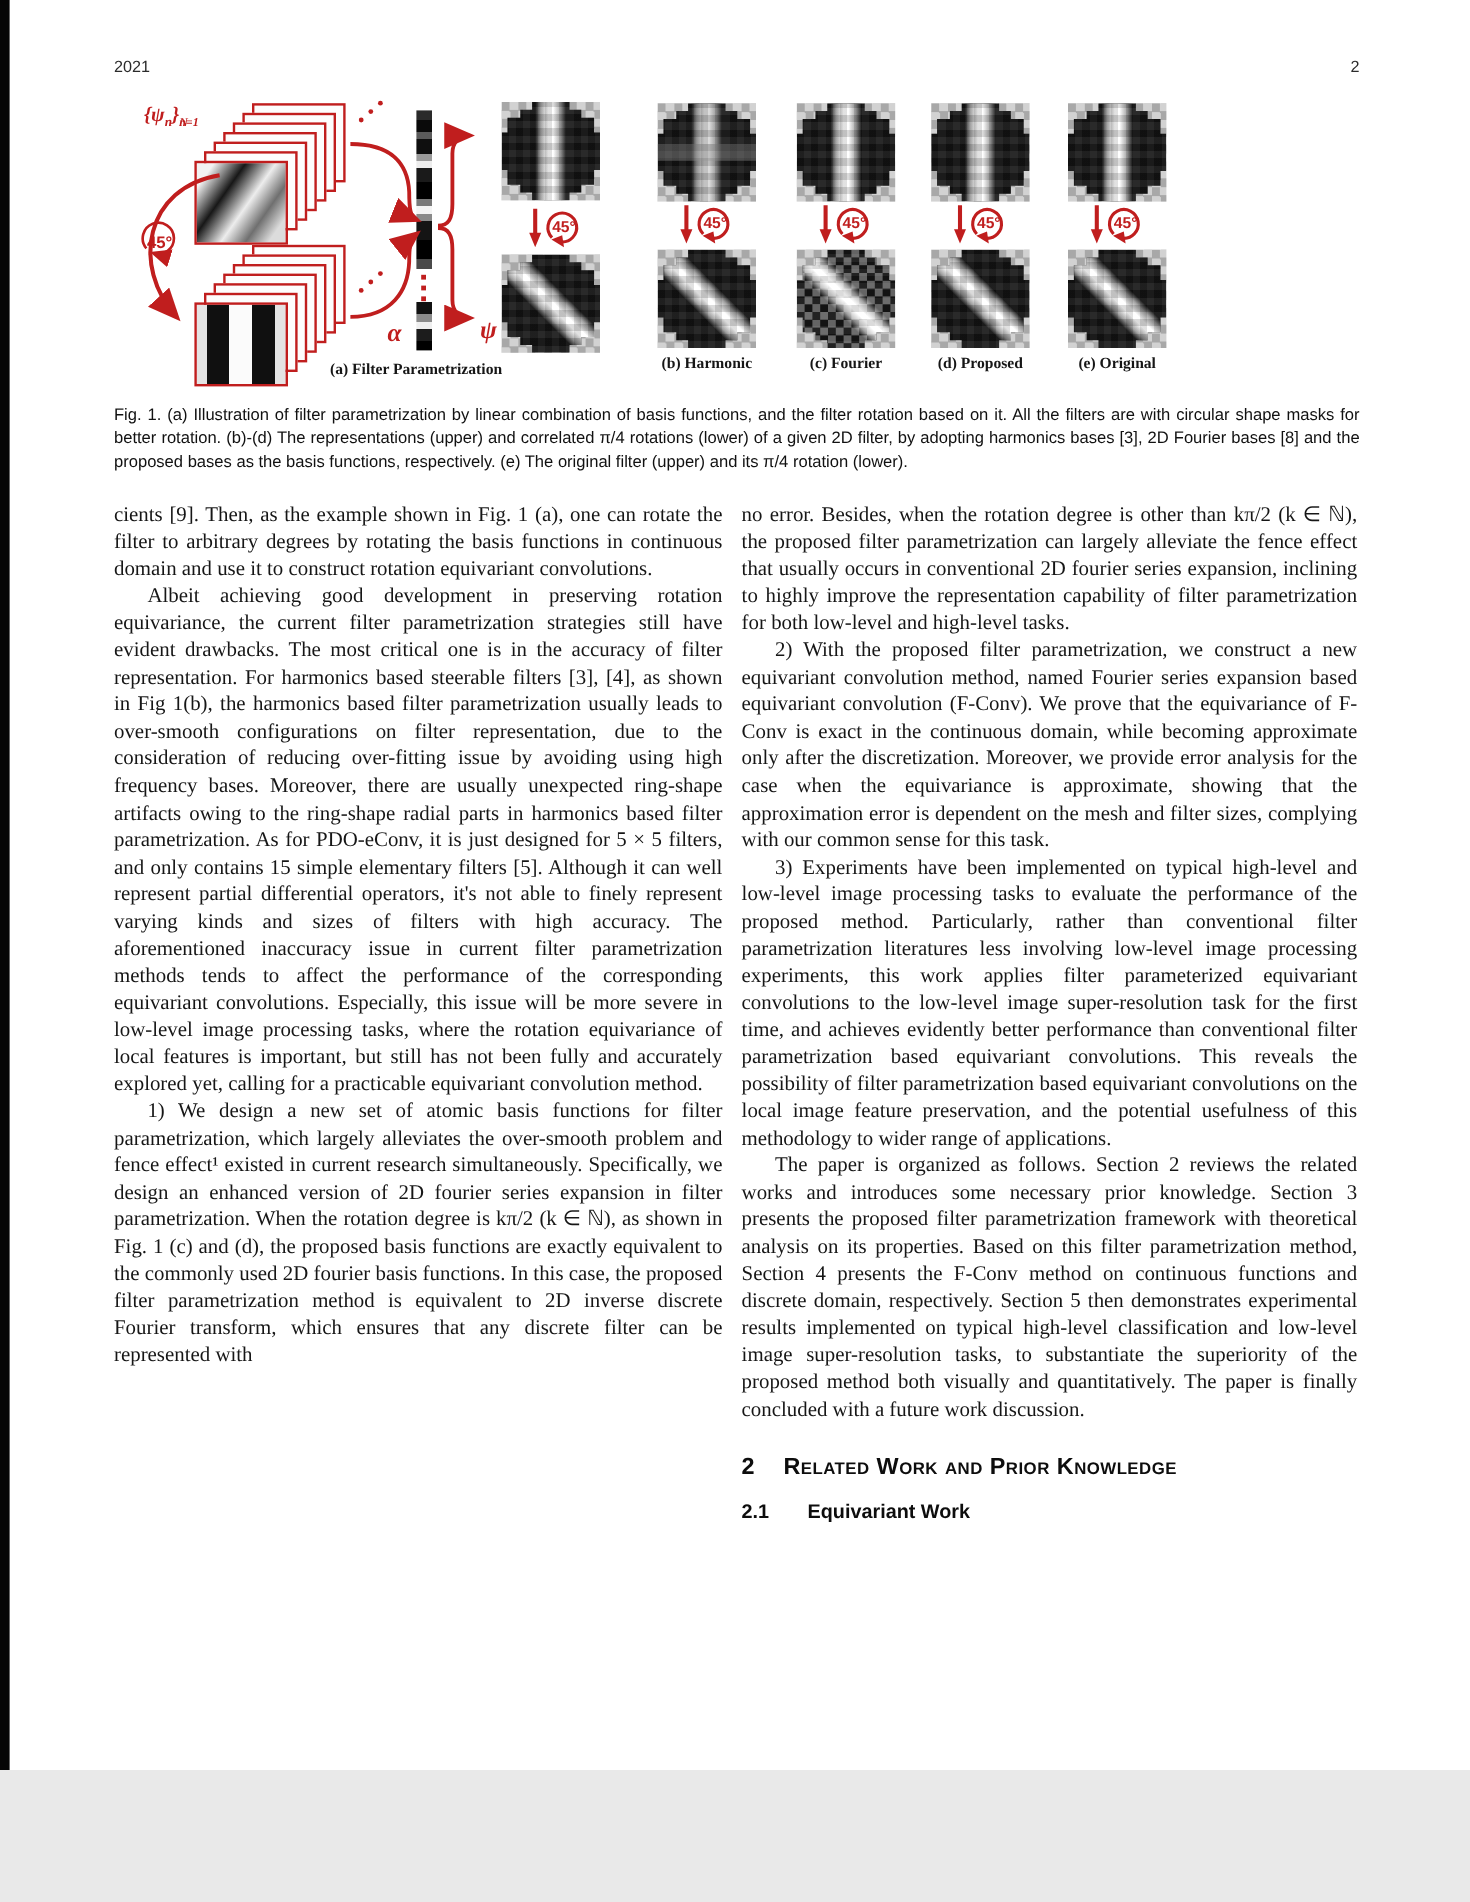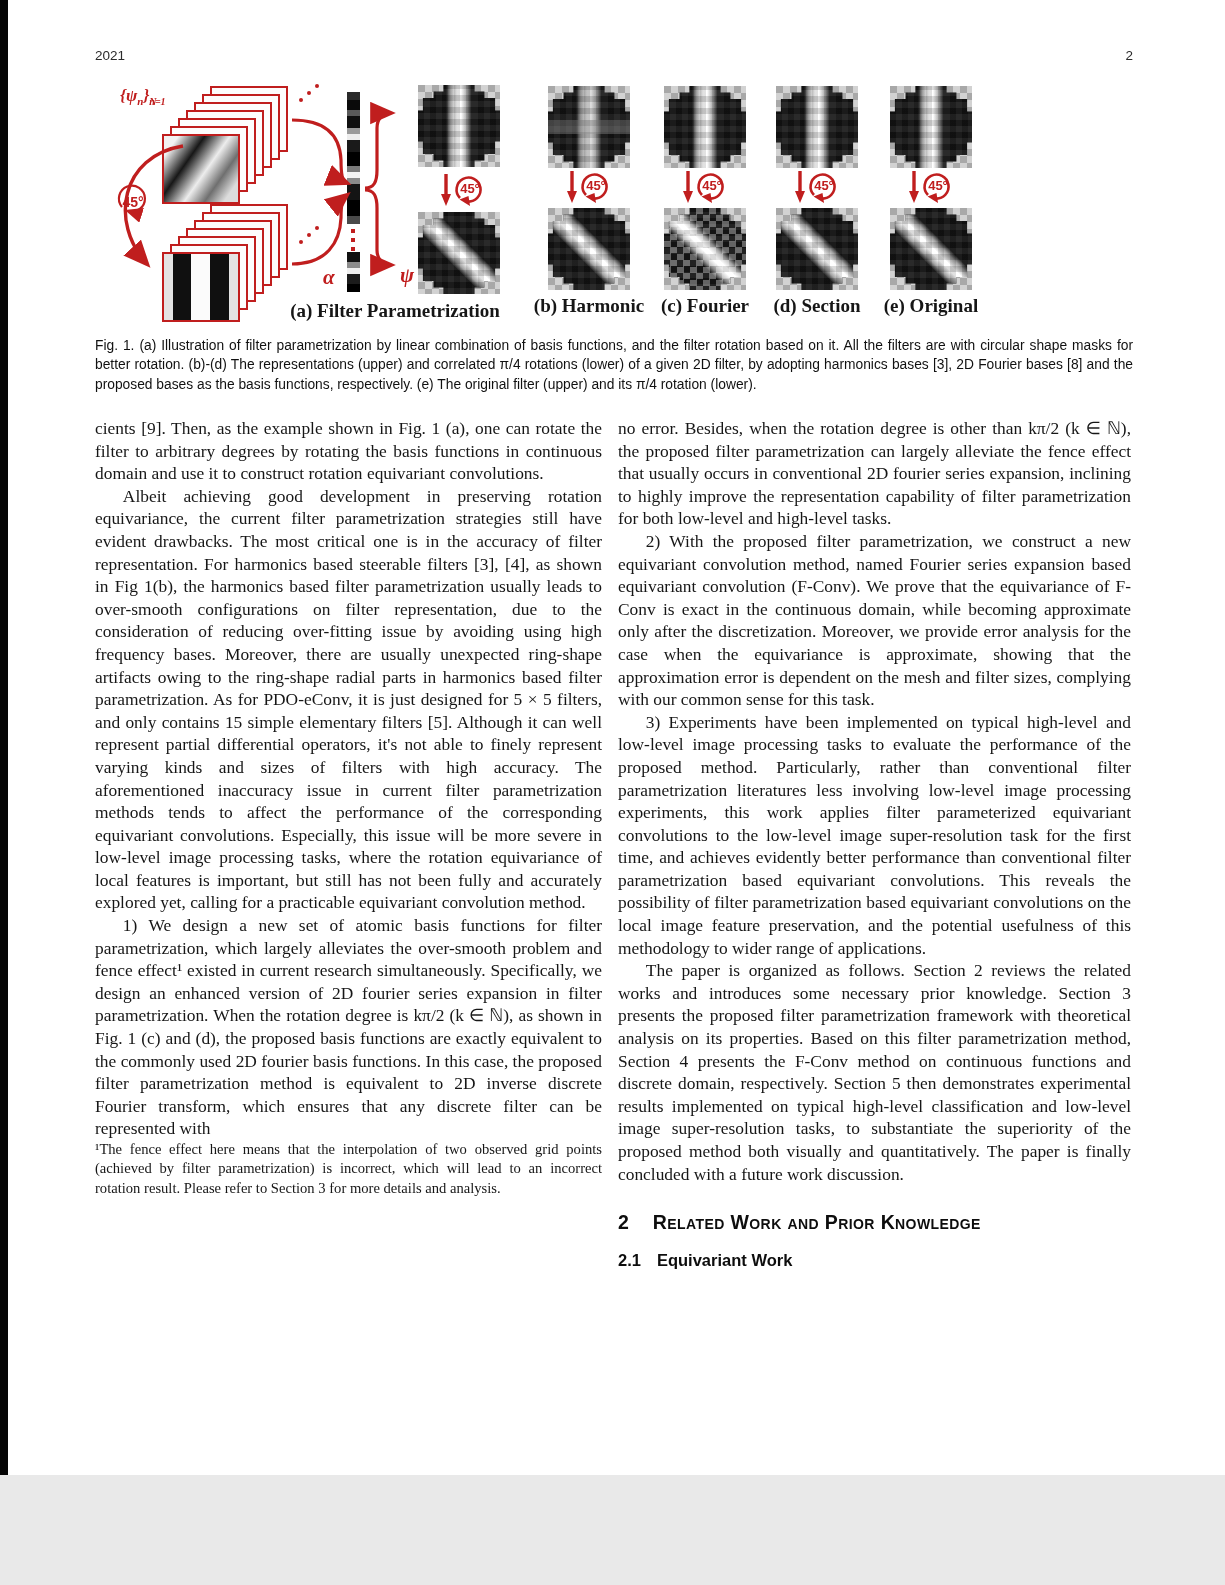--- a/index.html
+++ b/index.html
@@ -49,21 +49,21 @@
                 repeating-linear-gradient(90deg,rgba(0,0,0,.12) 0 6px,rgba(255,255,255,.04) 6px 12px);}
   .filt.harm .stripe{background:linear-gradient(90deg,rgba(255,255,255,0) 0,#8a8a8a 18%,#d9d9d9 42% 58%,#8a8a8a 82%,rgba(255,255,255,0) 100%);}
   .filt.harm::before{content:"";position:absolute;left:0;right:0;top:42%;height:16%;background:rgba(150,150,150,.38);z-index:2;}
   .filt.noisy::after{background:repeating-conic-gradient(rgba(255,255,255,.34) 0% 25%,rgba(0,0,0,0) 0% 50%) 0 0/13px 13px,
      repeating-linear-gradient(0deg,rgba(255,255,255,.05) 0 6px,rgba(0,0,0,.14) 6px 12px);}
 
   .pos-a-up{position:absolute;left:323px;top:3px;}
   .pos-a-low{position:absolute;left:323px;top:130px;}
   .rot-a{position:absolute;left:342px;top:90px;}
 
-  .panel-label{font-weight:bold;font-size:19px;text-align:center;white-space:nowrap;}
+  .panel-label{font-weight:bold;font-size:13px;text-align:left;white-space:nowrap;}
   .a-label{position:absolute;left:180px;top:218px;width:240px;}
 
   .panel{position:absolute;top:4px;width:116px;display:flex;flex-direction:column;align-items:center;}
   .panel .rot-icon{margin:1px 0;}
   .panel .panel-label{margin-top:5px;}
   .overlay{position:absolute;left:0;top:0;pointer-events:none;}
 
   
   .fig-caption{position:absolute;left:95px;top:336px;width:1038px;margin:0;
      font-family:"Liberation Sans",sans-serif;font-size:13.8px;line-height:19.3px;color:#111;text-align:justify;}
@@ -71,21 +71,21 @@
   
   .col{position:absolute;top:417px;font-size:17.4px;line-height:22.6px;text-align:justify;}
   .col-left{left:95px;width:507px;}
   .col-right{left:618px;width:513px;}
   .col p{margin:0;}
   .col p.ind{text-indent:1.6em;}
   .footnote{margin-top:22px;font-size:14.6px;line-height:19.4px;text-align:justify;}
   .h2{margin-top:26px;display:flex;gap:24px;align-items:baseline;
      font-family:"Liberation Sans",sans-serif;font-weight:bold;font-size:19.5px;color:#0d0d0d;}
   .h2 .sc{font-variant:small-caps;letter-spacing:.4px;}
-  .h3{margin-top:15px;margin-bottom:11px;display:flex;gap:16px;
+  .h3{margin-top:15px;margin-bottom:11px;display:flex;gap:32px;
      font-family:"Liberation Sans",sans-serif;font-weight:bold;font-size:16.5px;color:#0d0d0d;}
 </style>
 </head>
 <body>
 
 <div class="page">
   <div class="edge edge-left"></div>
   <div class="edge edge-bottom"></div>
 
   <div class="running-head">
@@ -225,21 +225,21 @@
           <path d="M4,22 L9,34 L14,22 Z" fill="var(--accent)"></path>
         <path d="M23,26 A12,12 0 1 1 30,29.5" stroke="var(--accent)" stroke-width="2.6" fill="none"></path>
           <path d="M22.5,27.5 L33,34 L31.5,24 Z" fill="var(--accent)"></path>
         <text x="33" y="21" text-anchor="middle" font-family="Liberation Sans, sans-serif" font-size="13" font-weight="bold" fill="var(--accent)">45°</text>
       </svg>
       <div class="filt-wrap">
           <div class="filt">
             <div class="stripe rot"></div>
           </div>
         </div>
-      <div class="panel-label">(d) Section</div>
+      <div class="panel-label">(d) Proposed</div>
     </div>
 
     <div class="panel" style="left:873px">
       <div class="filt-wrap">
           <div class="filt">
             <div class="stripe"></div>
           </div>
         </div>
       <svg class="rot-icon" width="52" height="38" viewBox="0 0 52 38">
         <path d="M9,2 V24" stroke="var(--accent)" stroke-width="3.4" fill="none"></path>
@@ -256,21 +256,20 @@
       <div class="panel-label">(e) Original</div>
     </div>
   </figure>
 
   <p class="fig-caption">Fig. 1. (a) Illustration of filter parametrization by linear combination of basis functions, and the filter rotation based on it. All the filters are with circular shape masks for better rotation. (b)-(d) The representations (upper) and correlated π/4 rotations (lower) of a given 2D filter, by adopting harmonics bases [3], 2D Fourier bases [8] and the proposed bases as the basis functions, respectively. (e) The original filter (upper) and its π/4 rotation (lower).</p>
 
   <div class="col col-left">
     <p>cients [9]. Then, as the example shown in Fig. 1 (a), one can rotate the filter to arbitrary degrees by rotating the basis functions in continuous domain and use it to construct rotation equivariant convolutions.</p>
     <p class="ind">Albeit achieving good development in preserving rotation equivariance, the current filter parametrization strategies still have evident drawbacks. The most critical one is in the accuracy of filter representation. For harmonics based steerable filters [3], [4], as shown in Fig 1(b), the harmonics based filter parametrization usually leads to over-smooth configurations on filter representation, due to the consideration of reducing over-fitting issue by avoiding using high frequency bases. Moreover, there are usually unexpected ring-shape artifacts owing to the ring-shape radial parts in harmonics based filter parametrization. As for PDO-eConv, it is just designed for 5 × 5 filters, and only contains 15 simple elementary filters [5]. Although it can well represent partial differential operators, it's not able to finely represent varying kinds and sizes of filters with high accuracy. The aforementioned inaccuracy issue in current filter parametrization methods tends to affect the performance of the corresponding equivariant convolutions. Especially, this issue will be more severe in low-level image processing tasks, where the rotation equivariance of local features is important, but still has not been fully and accurately explored yet, calling for a practicable equivariant convolution method.</p>
     <p class="ind">1) We design a new set of atomic basis functions for filter parametrization, which largely alleviates the over-smooth problem and fence effect¹ existed in current research simultaneously. Specifically, we design an enhanced version of 2D fourier series expansion in filter parametrization. When the rotation degree is kπ/2 (k ∈ ℕ), as shown in Fig. 1 (c) and (d), the proposed basis functions are exactly equivalent to the commonly used 2D fourier basis functions. In this case, the proposed filter parametrization method is equivalent to 2D inverse discrete Fourier transform, which ensures that any discrete filter can be represented with</p>
-    <p class="footnote">¹The fence effect here means that the interpolation of two observed grid points (achieved by filter parametrization) is incorrect, which will lead to an incorrect rotation result. Please refer to Section 3 for more details and analysis.</p>
   </div>
 
   <div class="col col-right">
     <p>no error. Besides, when the rotation degree is other than kπ/2 (k ∈ ℕ), the proposed filter parametrization can largely alleviate the fence effect that usually occurs in conventional 2D fourier series expansion, inclining to highly improve the representation capability of filter parametrization for both low-level and high-level tasks.</p>
     <p class="ind">2) With the proposed filter parametrization, we construct a new equivariant convolution method, named Fourier series expansion based equivariant convolution (F-Conv). We prove that the equivariance of F-Conv is exact in the continuous domain, while becoming approximate only after the discretization. Moreover, we provide error analysis for the case when the equivariance is approximate, showing that the approximation error is dependent on the mesh and filter sizes, complying with our common sense for this task.</p>
     <p class="ind">3) Experiments have been implemented on typical high-level and low-level image processing tasks to evaluate the performance of the proposed method. Particularly, rather than conventional filter parametrization literatures less involving low-level image processing experiments, this work applies filter parameterized equivariant convolutions to the low-level image super-resolution task for the first time, and achieves evidently better performance than conventional filter parametrization based equivariant convolutions. This reveals the possibility of filter parametrization based equivariant convolutions on the local image feature preservation, and the potential usefulness of this methodology to wider range of applications.</p>
     <p class="ind">The paper is organized as follows. Section 2 reviews the related works and introduces some necessary prior knowledge. Section 3 presents the proposed filter parametrization framework with theoretical analysis on its properties. Based on this filter parametrization method, Section 4 presents the F-Conv method on continuous functions and discrete domain, respectively. Section 5 then demonstrates experimental results implemented on typical high-level classification and low-level image super-resolution tasks, to substantiate the superiority of the proposed method both visually and quantitatively. The paper is finally concluded with a future work discussion.</p>
     <div class="h2">
       <span>2</span>
       <span class="sc">Related Work and Prior Knowledge</span>

